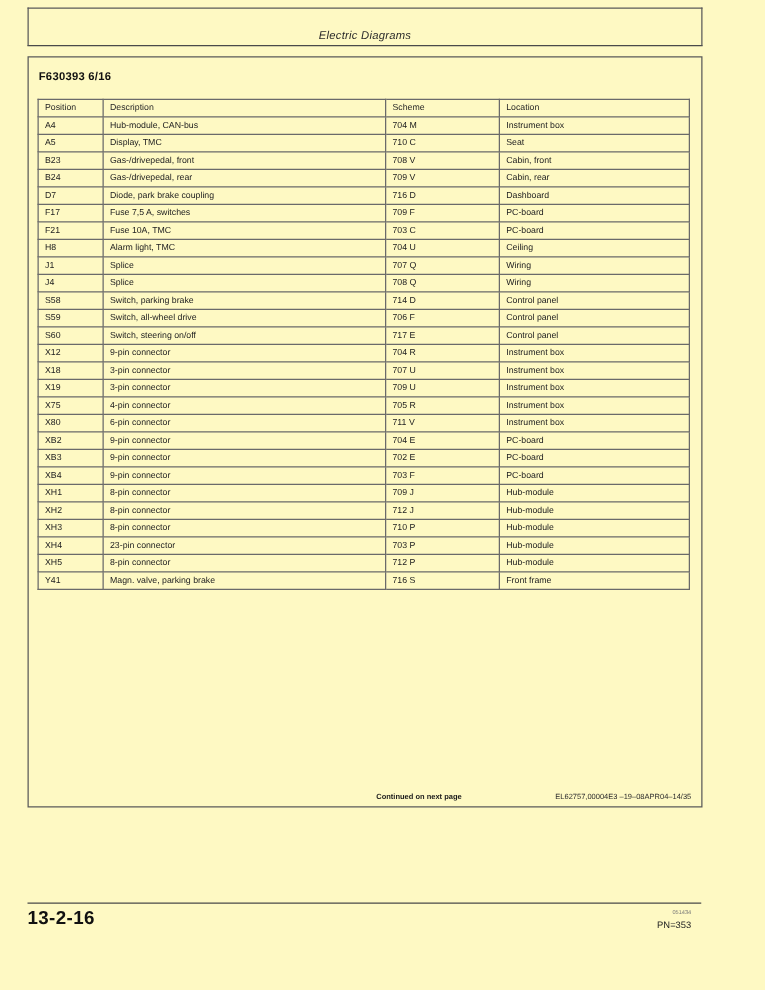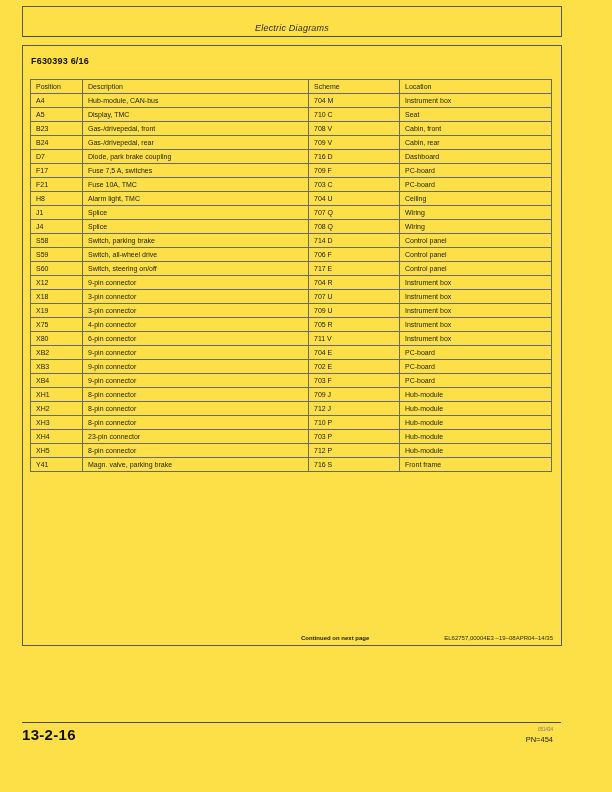--- a/index.html
+++ b/index.html
@@ -1,20 +1,20 @@
 <!DOCTYPE html>
 <html><head>
 <meta charset="utf-8">
 <style>
   html, body { margin: 0; padding: 0; background: #ffffff; }
   .page {
     position: relative;
     width: 612px;
     height: 792px;
-    background: #fde047;
+    background: #fef9c3;
     font-family: "Liberation Sans", sans-serif;
     color: #1c1c1c;
     overflow: hidden;
   }
 
   
   .running-header {
     position: absolute;
     left: 22px; top: 6px;
     width: 538px; height: 29px;
@@ -317,15 +317,15 @@
 
     <div class="box-footer-line">
       <span class="continued">Continued on next page</span>
       <span class="doc-ref">EL62757,00004E3  –19–08APR04–14/35</span>
     </div>
   </div>
 
   <div class="footer-rule"></div>
   <div class="page-number">13-2-16</div>
   <div class="print-code">051434</div>
-  <div class="pn-code">PN=454</div>
+  <div class="pn-code">PN=353</div>
 
 </div>
 
 </body></html>

